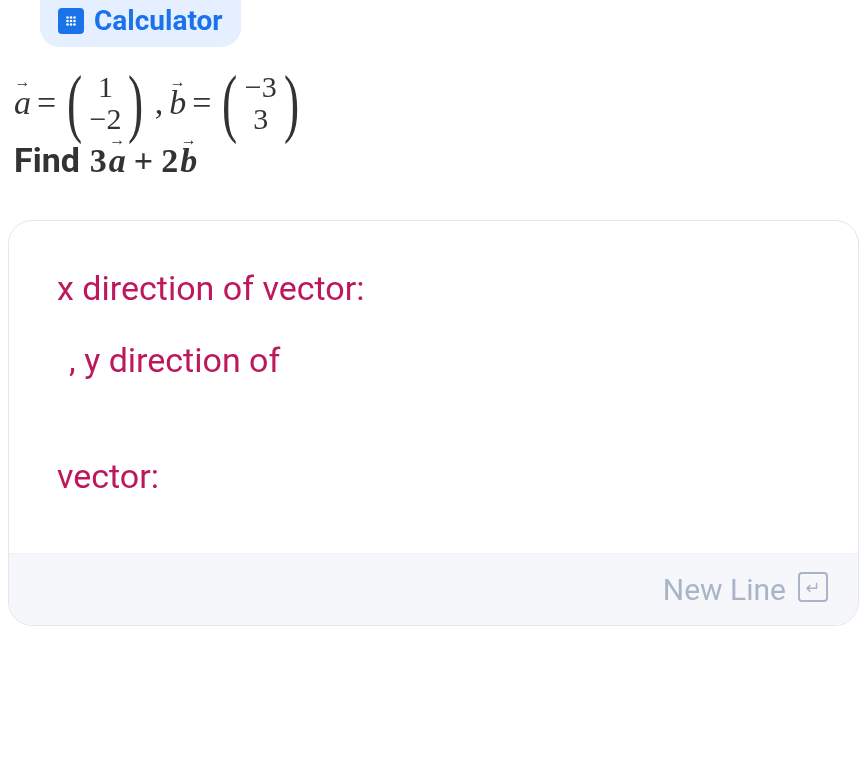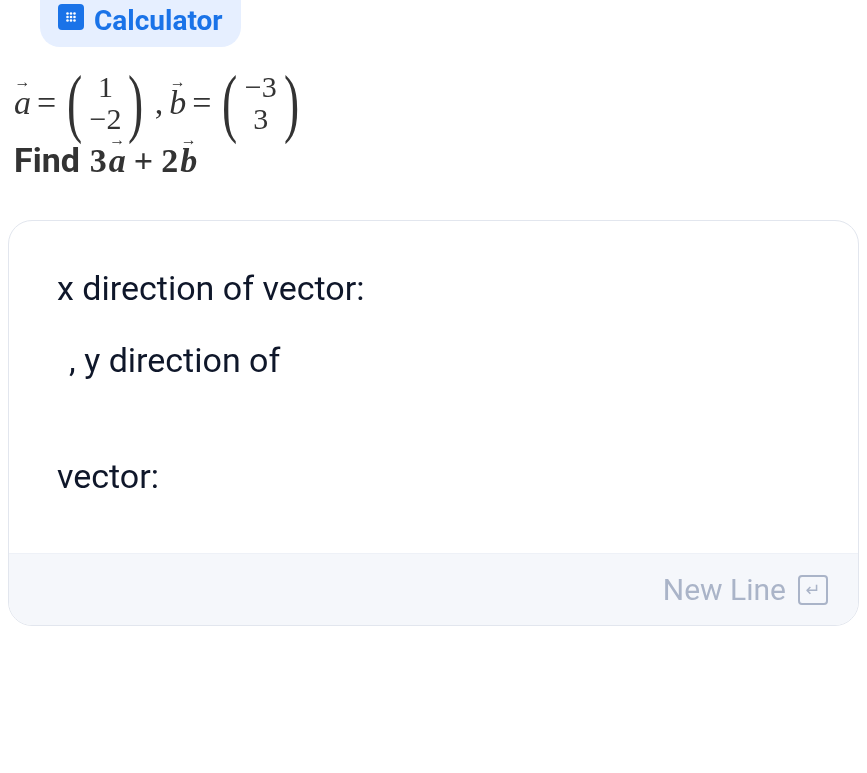--- a/index.html
+++ b/index.html
@@ -6,21 +6,21 @@
   body {
     margin: 0;
     padding: 0;
     font-family: -apple-system, BlinkMacSystemFont, "Segoe UI", Roboto, Helvetica, Arial, sans-serif;
     background: #fff;
     color: #333;
     width: 867px;
   }
   .calc-badge {
     display: inline-flex;
-    align-items: flex-start;
+    align-items: center;
     gap: 10px;
     background: #e6efff;
     color: #1a73e8;
     font-weight: 700;
     font-size: 28px;
     padding: 4px 18px 10px 18px;
     border-radius: 0 0 20px 20px;
     margin-left: 40px;
   }
   .calc-icon {
@@ -90,21 +90,21 @@
   
   .card {
     margin: 40px 8px 0 8px;
     border: 1px solid #e2e6ee;
     border-radius: 24px;
     overflow: hidden;
   }
   .card-body {
     padding: 40px 38px 50px 48px;
     font-size: 34px;
-    color: #0f172a;
+    color: #be185d;
     line-height: 1.6;
   }
   .answer-flow {
     display: block;
   }
   .answer-flow .seg {
     display: inline;
     vertical-align: baseline;
   }
   .blank {
@@ -119,21 +119,21 @@
   .blank-1 { width: 370px; }
   .blank-2 { width: 400px; }
   .card-footer {
     background: #f5f7fb;
     border-top: 1px solid #eef1f7;
     padding: 18px 30px;
     text-align: right;
   }
   .newline-btn {
     display: inline-flex;
-    align-items: center;
+    align-items: flex-start;
     gap: 12px;
     color: #aab4c8;
     font-size: 30px;
     cursor: pointer;
   }
   .enter-icon {
     width: 30px;
     height: 30px;
     border: 2px solid #aab4c8;
     border-radius: 4px;

